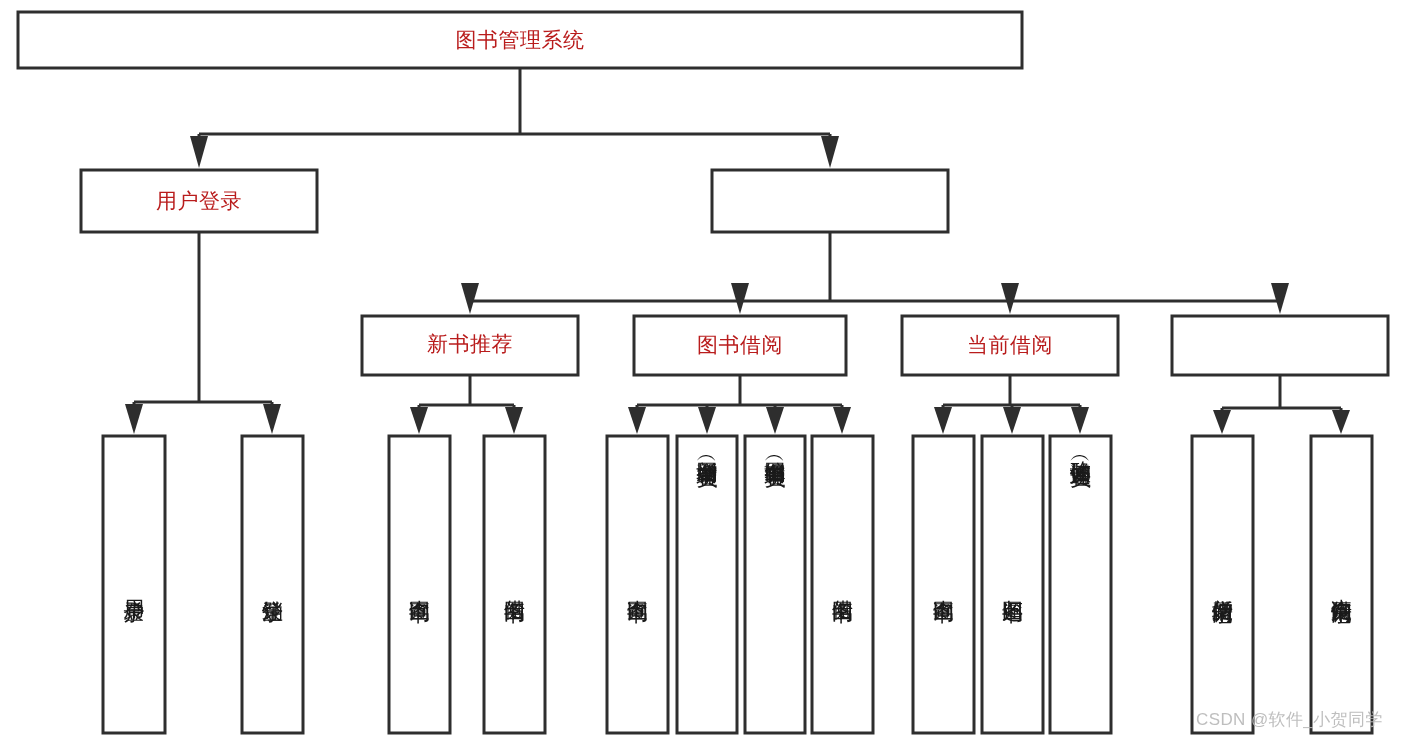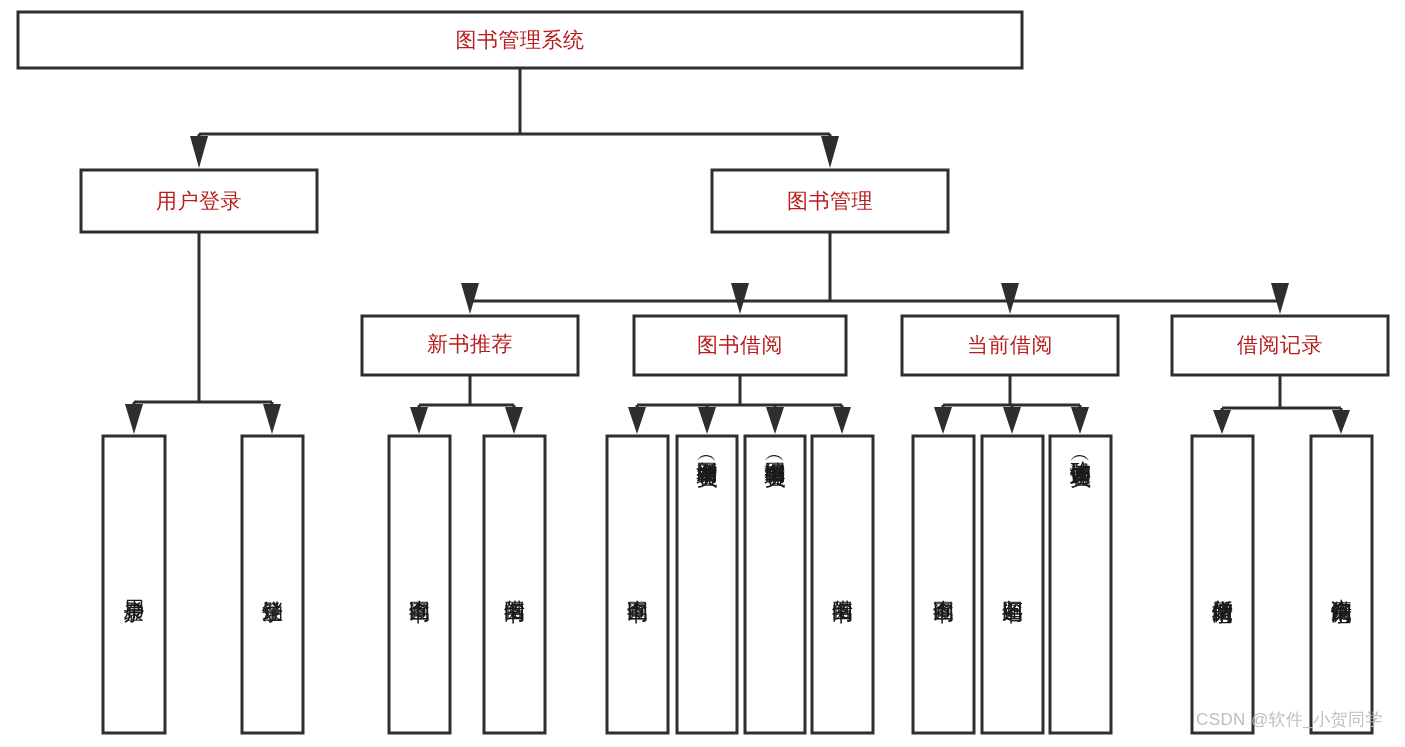--- a/index.html
+++ b/index.html
@@ -178,26 +178,24 @@
       <polygon class="arrow-head" points="1080,434 1071,407 1089,407"></polygon>
 
       <polygon class="arrow-head" points="1222,434 1213,410 1231,410"></polygon>
       <polygon class="arrow-head" points="1341,434 1332,410 1350,410"></polygon>
     </g>
   </svg>
 
   <div class="node-label-h" style="left:18px; top:12px; width:1004px; height:56px;">图书管理系统</div>
 
   <div class="node-label-h" style="left:81px; top:170px; width:236px; height:62px;">用户登录</div>
-  <div class="node-label-h" style="left:712px; top:170px; width:236px; height:62px;">图书管理</div>
 
   <div class="node-label-h" style="left:362px; top:316px; width:216px; height:57px;">新书推荐</div>
   <div class="node-label-h" style="left:634px; top:316px; width:212px; height:59px;">图书借阅</div>
   <div class="node-label-h" style="left:902px; top:316px; width:216px; height:59px;border-radius:20px;">当前借阅</div>
-  <div class="node-label-h" style="left:1172px; top:316px; width:216px; height:59px;">借阅记录</div>
 
   <div class="node-label-v" style="left:103px; top:436px; width:62px; height:297px;">用户登录</div>
   <div class="node-label-v" style="left:242px; top:436px; width:61px; height:297px;">注销登录</div>
 
   <div class="node-label-v" style="left:389px; top:436px; width:61px; height:297px;">查询图书</div>
   <div class="node-label-v" style="left:484px; top:436px; width:61px; height:297px;">借阅图书</div>
 
   <div class="node-label-v" style="left:607px; top:436px; width:61px; height:297px;">查询图书</div>
   <div class="node-label-v" style="left:677px; top:436px; width:60px; height:297px; justify-content:flex-start; padding-top:8px; box-sizing:border-box;">新增图书（管理员）</div>
   <div class="node-label-v" style="left:745px; top:436px; width:60px; height:297px; justify-content:flex-start; padding-top:8px; box-sizing:border-box;">编辑图书（管理员）</div>

